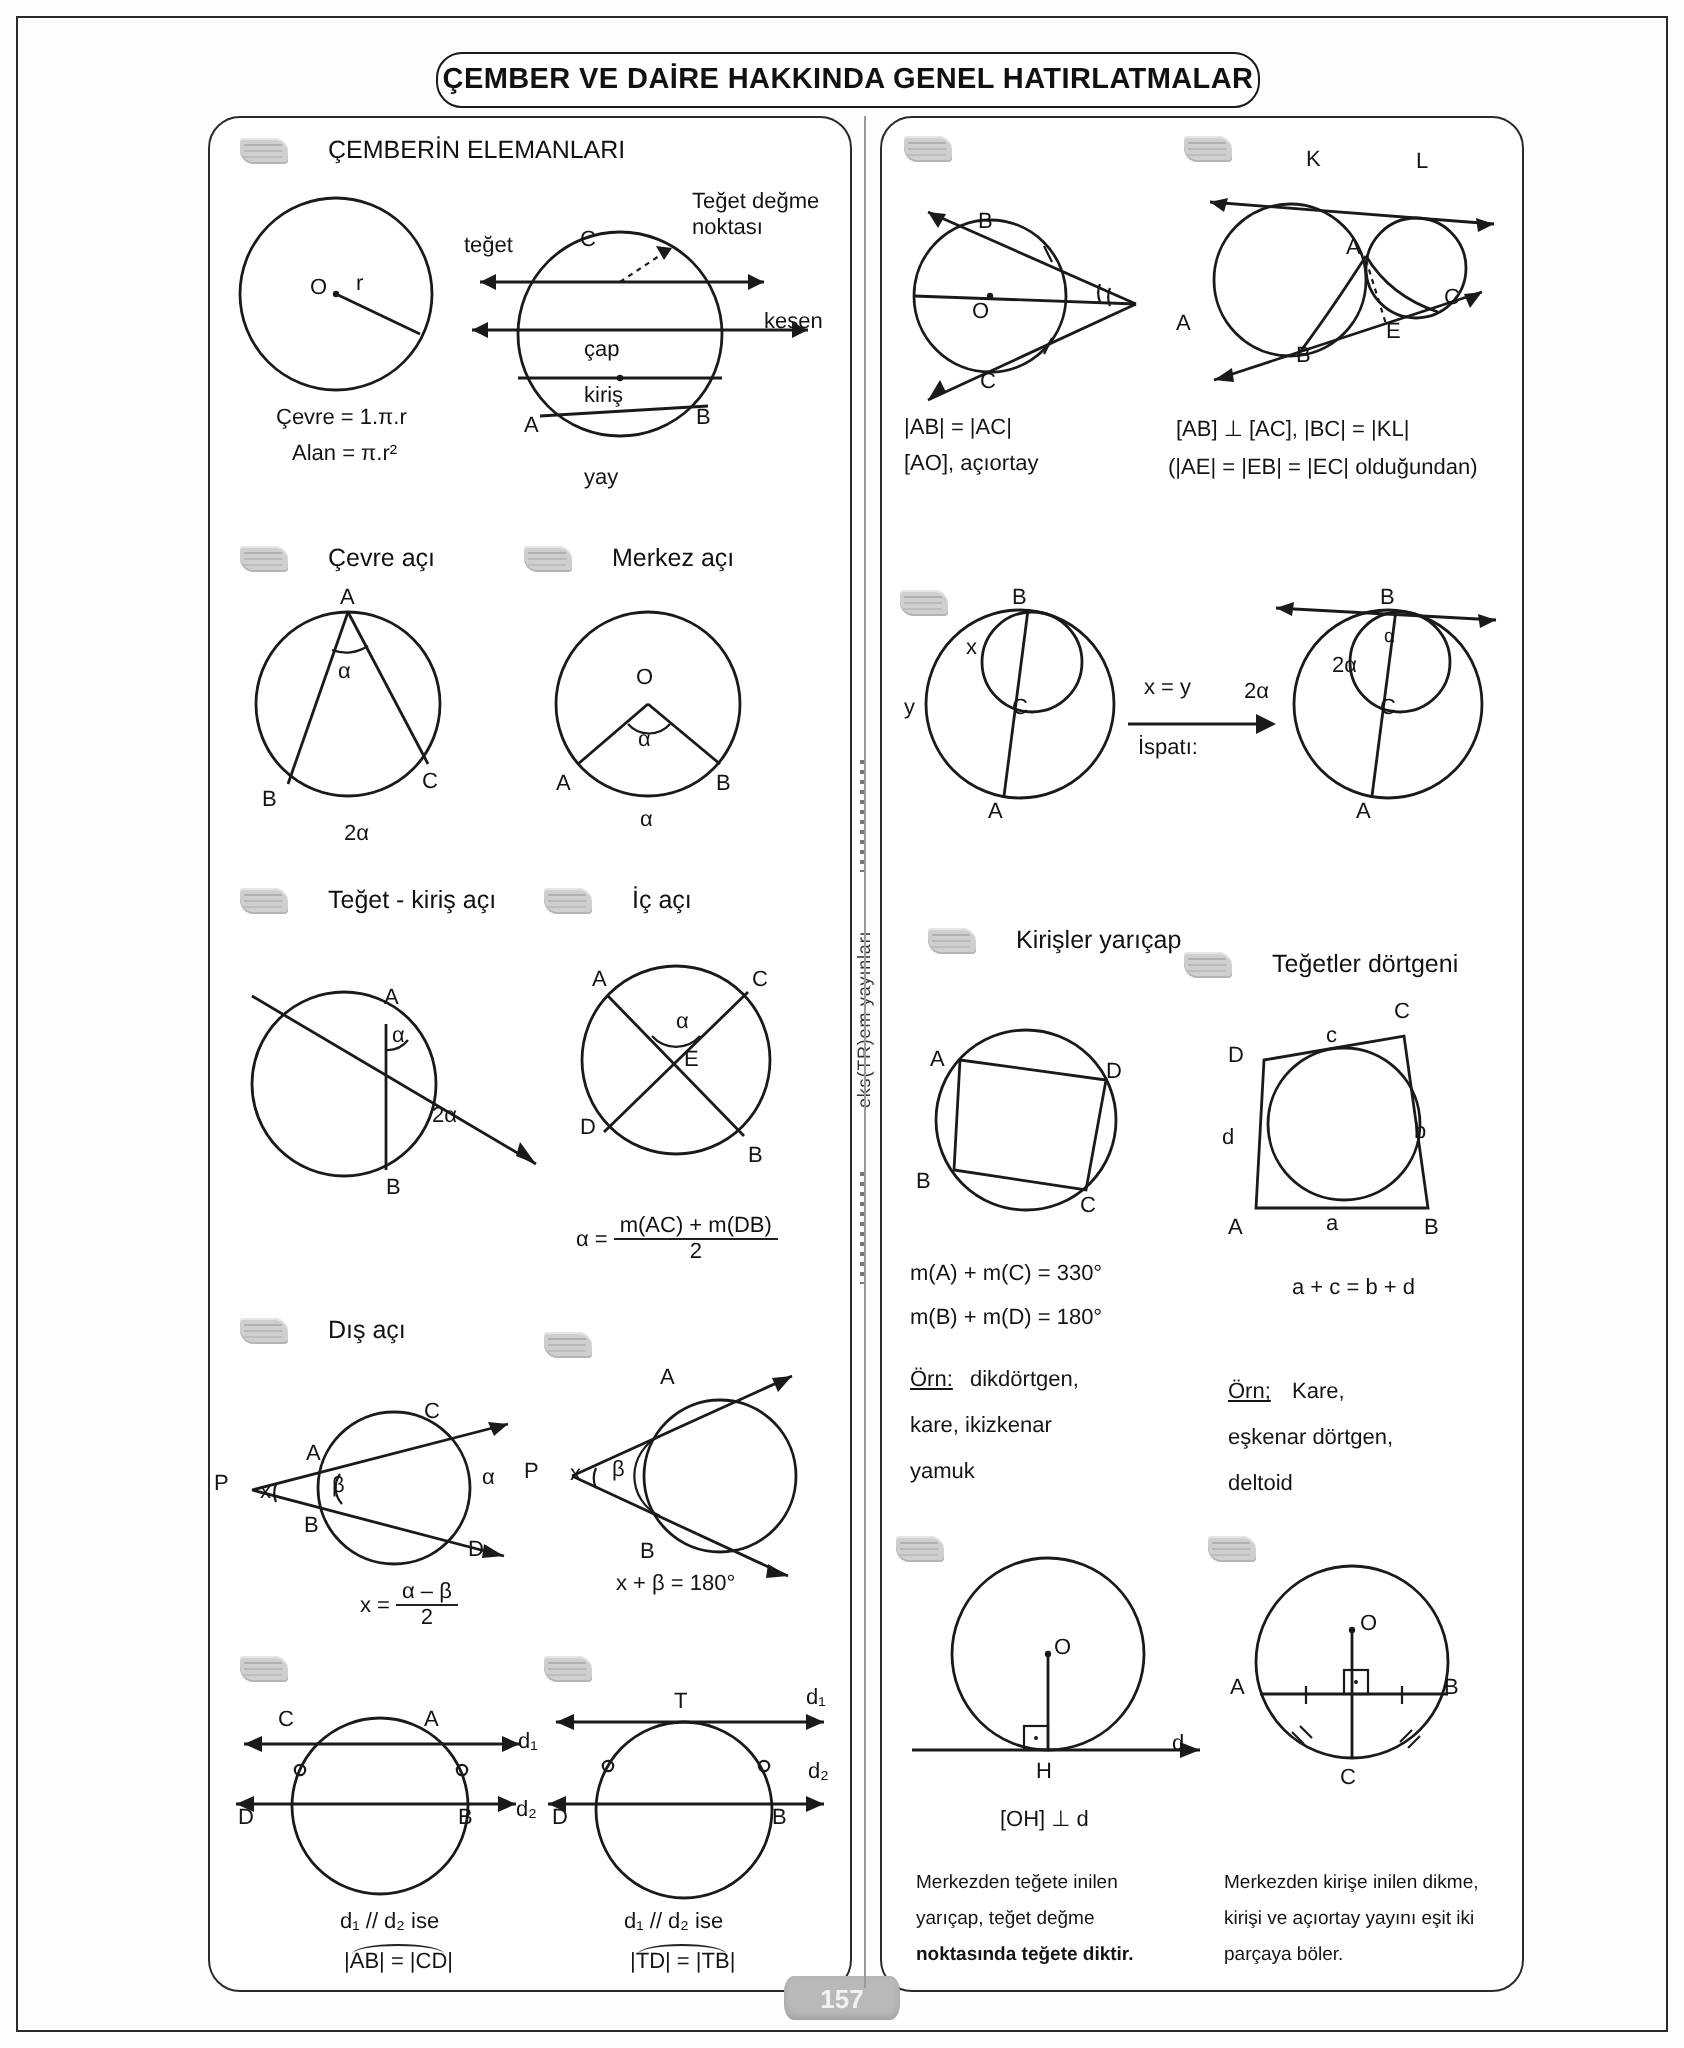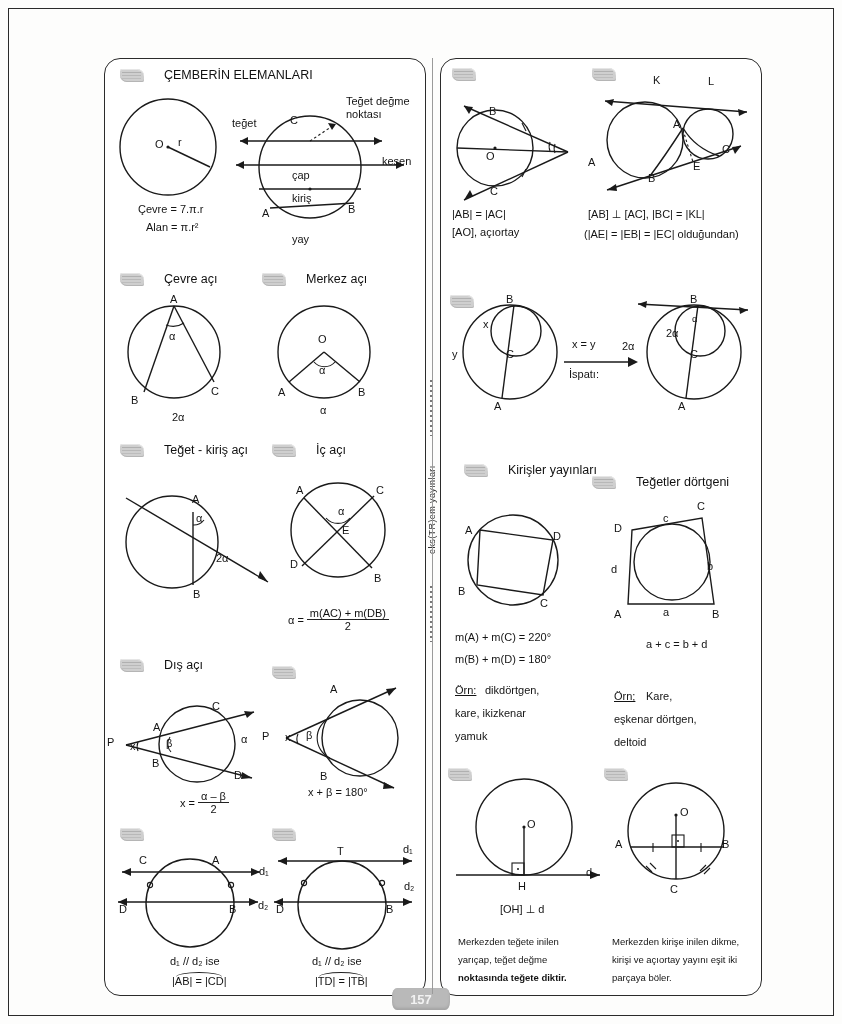--- a/index.html
+++ b/index.html
@@ -132,20 +132,21 @@
   .divider-v {
     position:absolute; left:432px; top:58px; width:1px; height:936px; background:#9a9a9a;
   }
 </style>
 </head>
 <body>
 
 <div class="page">
   <div class="page-border"></div>
 
+  <div class="title-pill">ÇEMBER VE DAİRE HAKKINDA GENEL HATIRLATMALAR</div>
 
   <div class="col" id="col-left"></div>
   <div class="col" id="col-right"></div>
 
   <div class="pub-dots"></div>
   <div class="pub-strip">eks(TR)em yayınları</div>
   <div class="pub-dots2"></div>
 
   <div class="page-num">157</div>
 
@@ -154,21 +155,21 @@
     <span class="hl">ÇEMBERİN ELEMANLARI</span>
   </div>
 
   <svg style="left:110px; top:95px;" width="120" height="110">
     <circle class="st" cx="58" cy="52" r="48"></circle>
     <line class="st" x1="58" y1="52" x2="100" y2="72"></line>
     <circle cx="58" cy="52" r="1.6" fill="#1a1a1a"></circle>
   </svg>
   <div class="t" style="left:155px; top:138px;">O</div>
   <div class="t" style="left:178px; top:136px;">r</div>
-  <div class="t" style="left:138px; top:203px;">Çevre = 7.π.r</div>
+  <div class="t" style="left:138px; top:203px;">Çevre = 1.π.r</div>
   <div class="t" style="left:146px; top:221px;">Alan = π.r²</div>
 
   <svg style="left:232px; top:95px;" width="190" height="150">
     <circle class="st" cx="78" cy="72" r="51"></circle>
 
     <line class="st" x1="8" y1="46" x2="150" y2="46"></line>
     <polygon points="8,46 16,42 16,50" fill="#1a1a1a"></polygon>
     <polygon points="150,46 142,42 142,50" fill="#1a1a1a"></polygon>
 
     <line class="st" x1="4" y1="70" x2="172" y2="70"></line>
@@ -450,37 +451,37 @@
   </svg>
   <div class="t" style="left:690px; top:293px;">B</div>
   <div class="t sm" style="left:692px; top:313px;">α</div>
   <div class="t" style="left:666px; top:327px;">2α</div>
   <div class="t" style="left:622px; top:340px;">2α</div>
   <div class="t" style="left:690px; top:348px;">C</div>
   <div class="t" style="left:678px; top:400px;">A</div>
 
   <div class="sec-head" style="left:464px; top:463px;">
     <span class="flag"></span>
-    <span class="hl">Kirişler yayınları</span>
+    <span class="hl">Kirişler yarıçap</span>
   </div>
   <div class="sec-head" style="left:592px; top:475px;justify-content:space-between;">
     <span class="flag"></span>
     <span class="hl">Teğetler dörtgeni</span>
   </div>
 
   <svg style="left:455px; top:505px;" width="130" height="115">
     <circle class="st" cx="58" cy="55" r="45"></circle>
     <polygon class="st" points="25,25 98,35 88,90 22,80"></polygon>
   </svg>
   <div class="t" style="left:465px; top:524px;">A</div>
   <div class="t" style="left:553px; top:530px;">D</div>
   <div class="t" style="left:458px; top:585px;">B</div>
   <div class="t" style="left:540px; top:597px;">C</div>
 
-  <div class="t" style="left:455px; top:631px;">m(A) + m(C) = 220°</div>
+  <div class="t" style="left:455px; top:631px;">m(A) + m(C) = 330°</div>
   <div class="t" style="left:455px; top:653px;">m(B) + m(D) = 180°</div>
   <div class="t u" style="left:455px; top:684px;">Örn:</div>
   <div class="t" style="left:485px; top:684px;">dikdörtgen,</div>
   <div class="t" style="left:455px; top:707px;">kare, ikizkenar</div>
   <div class="t" style="left:455px; top:730px;">yamuk</div>
 
   <svg style="left:610px; top:500px;" width="130" height="120">
     <circle class="st" cx="62" cy="62" r="38"></circle>
     <polygon class="st" points="22,30 92,18 104,104 18,104"></polygon>
   </svg>

